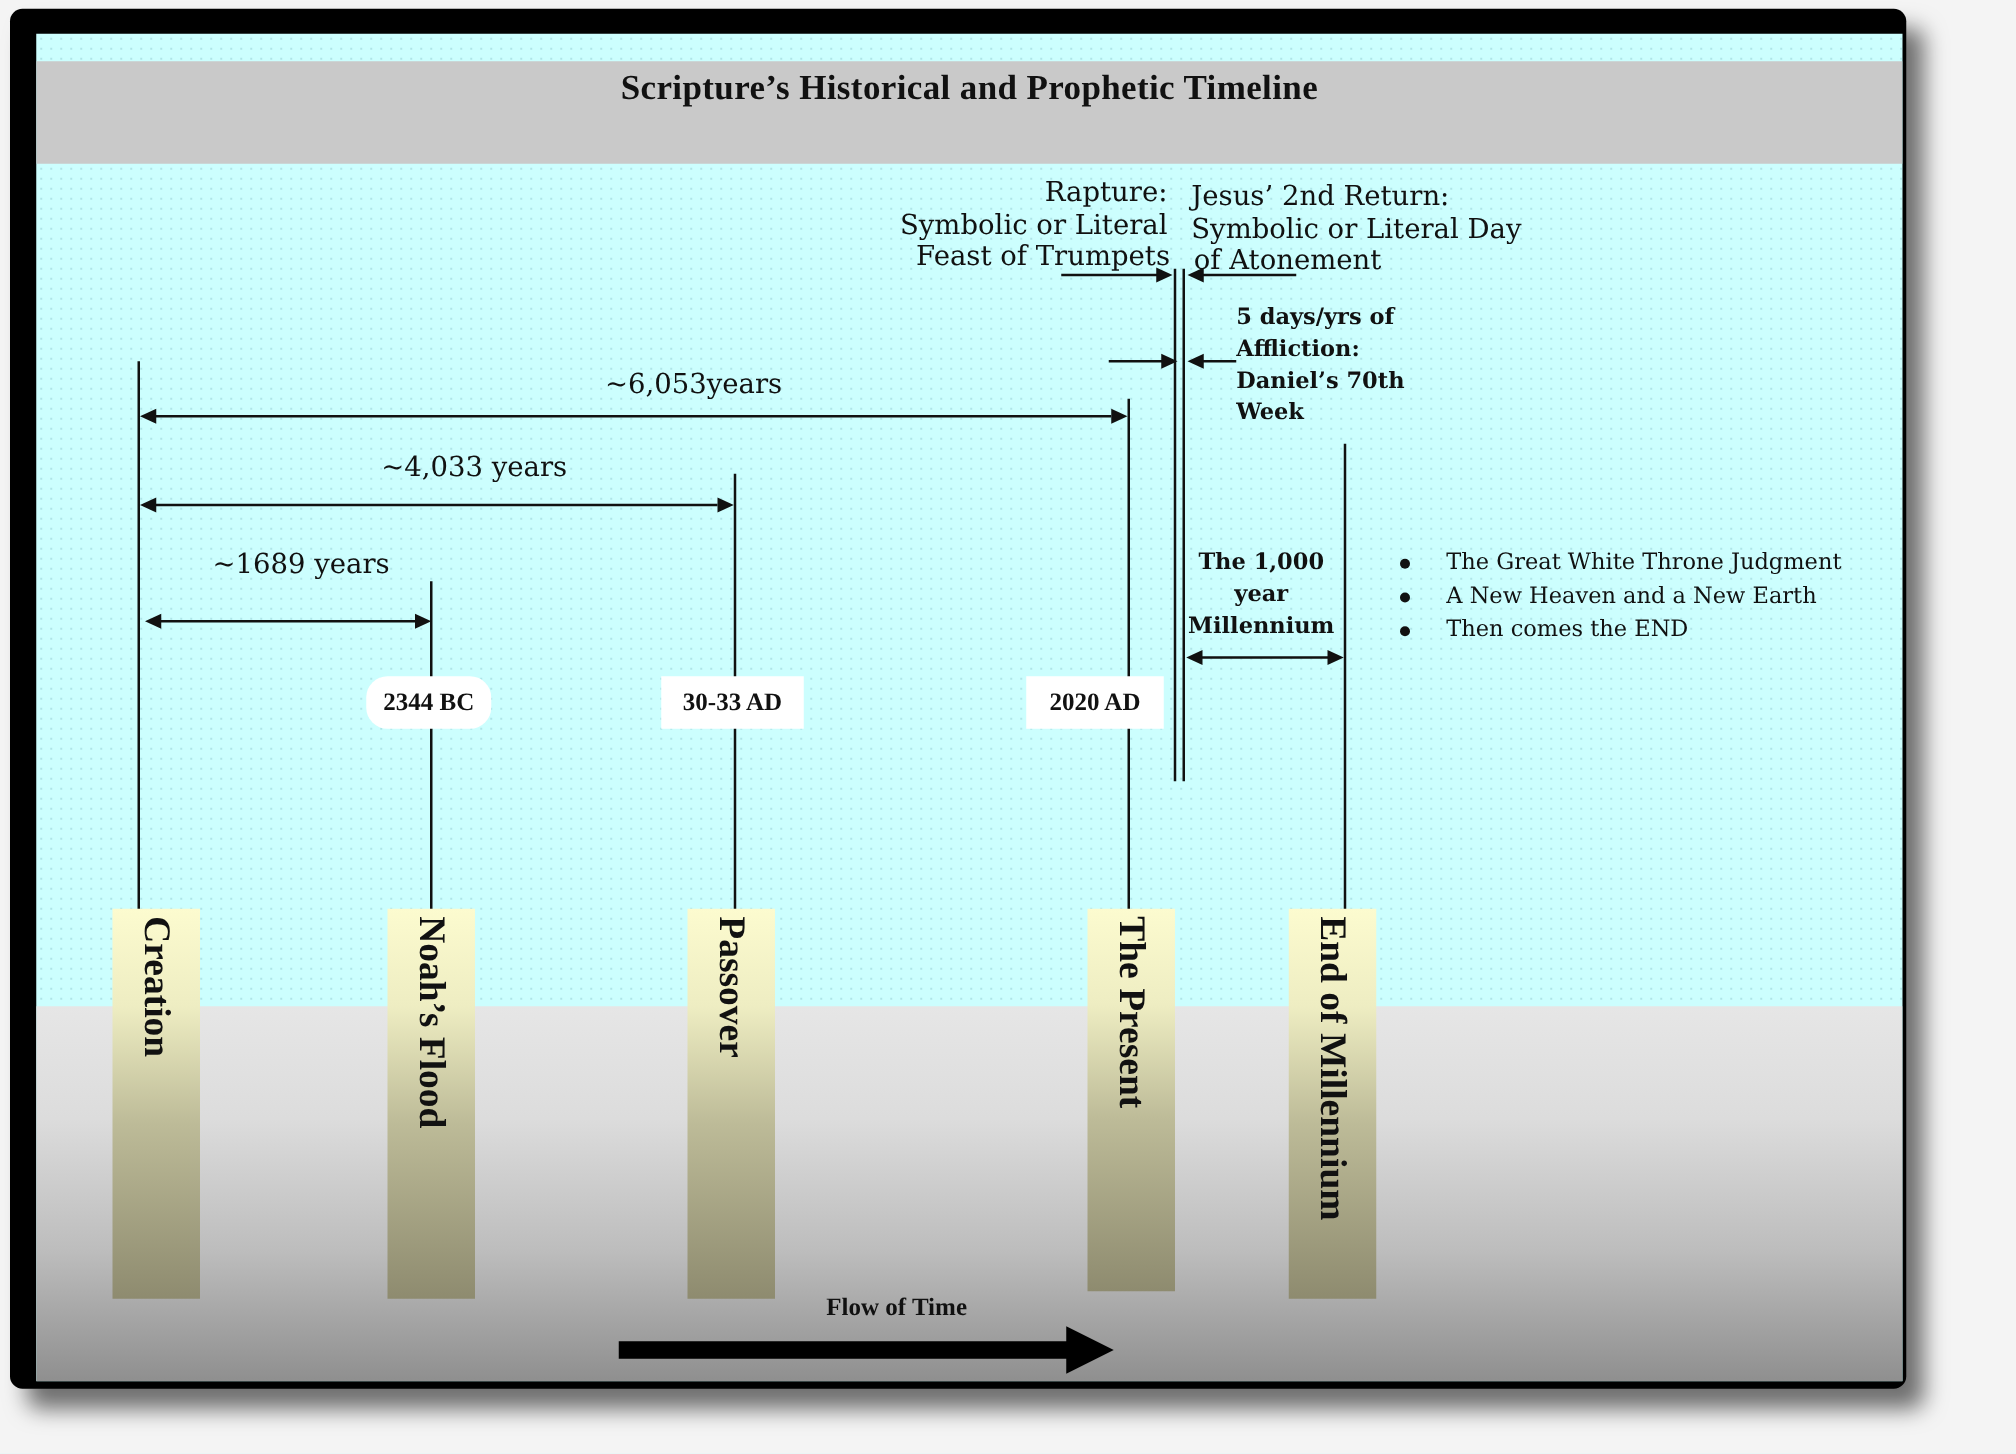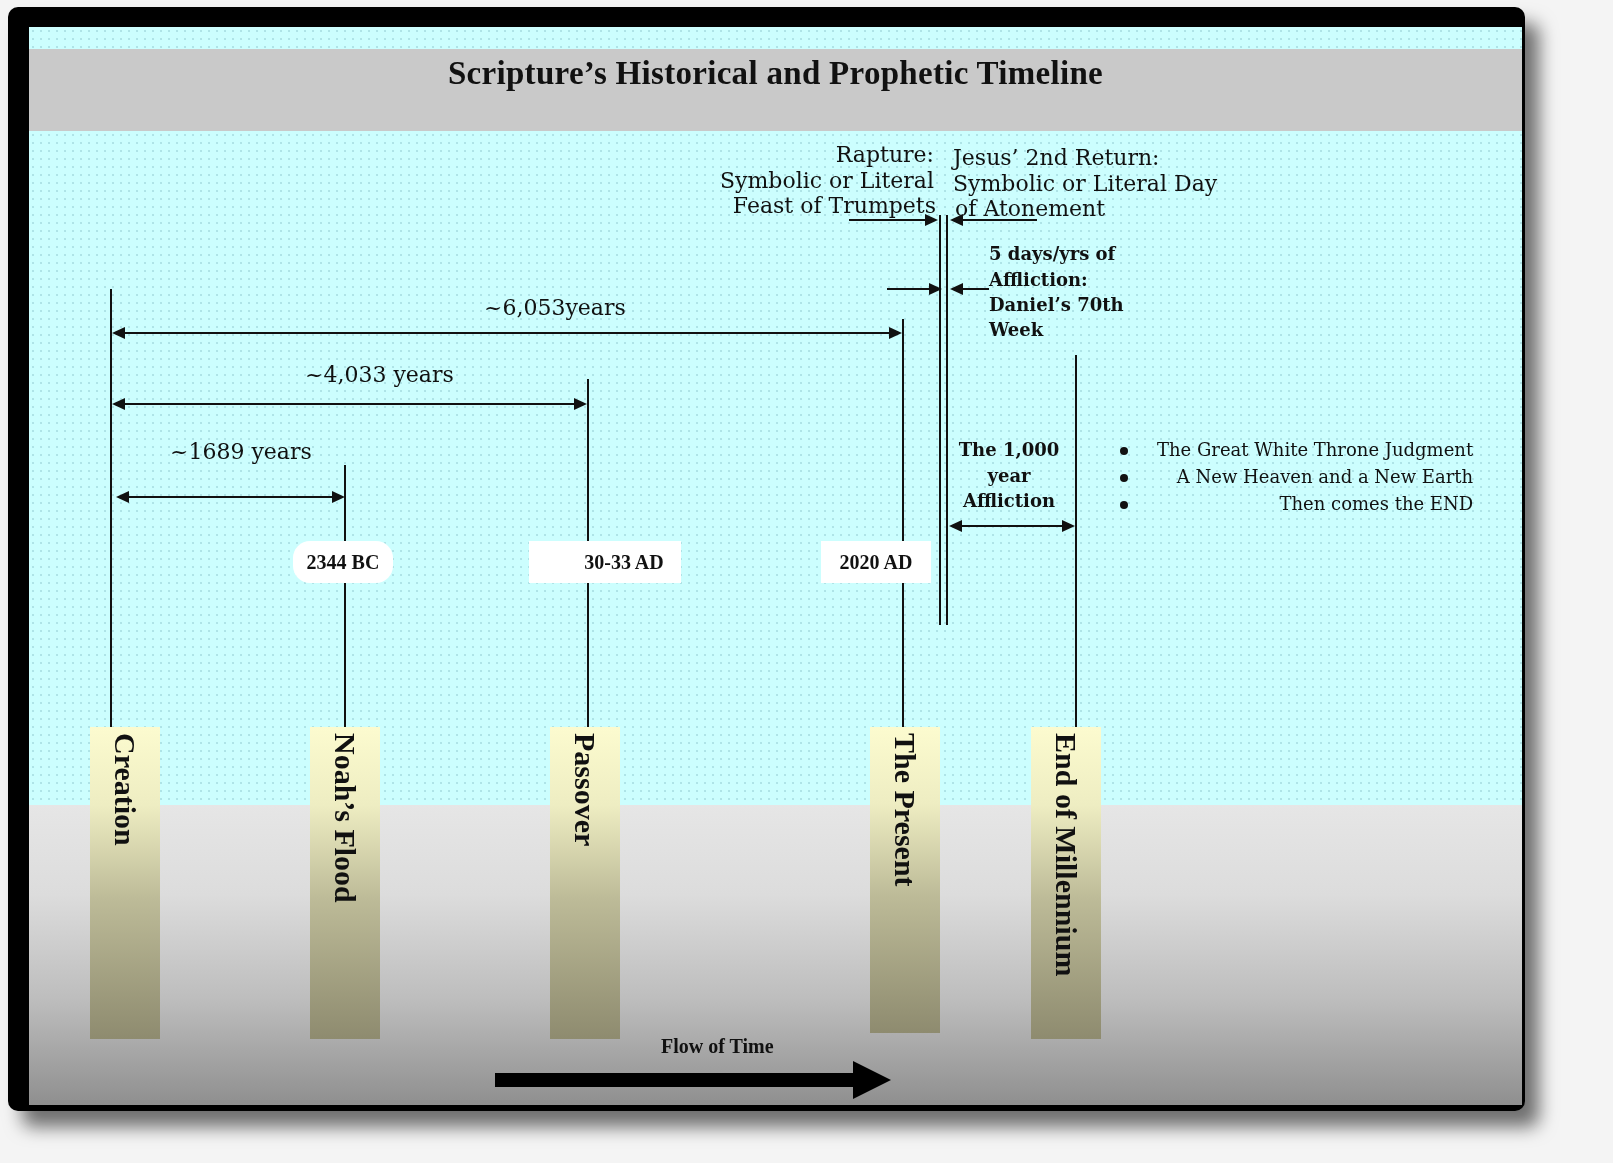--- a/index.html
+++ b/index.html
@@ -30,21 +30,21 @@
     .title-bar {
       position: absolute;
       left: 0; top: 22px; width: 100%; height: 82px;
       background: #c9c9c9;
     }
     .title {
       position: absolute; left: 0; top: 28px; width: 100%;
       text-align: center;
       font-family: "Liberation Serif", serif;
       font-weight: bold;
-      font-size: 33px;
+      font-size: 28px;
       color: #111;
       letter-spacing: 0.3px;
     }
     .bottom-gradient {
       position: absolute;
       left: 0; top: 778px; width: 100%; height: 300px;
       background: linear-gradient(to bottom, #e6e6e6 0%, #dcdcdc 30%, #bdbdbd 65%, #8f8f8f 100%);
     }
     .vline { position: absolute; width: 2px; background: #111; }
     .hline { position: absolute; height: 2px; background: #111; }
@@ -73,21 +73,21 @@
     .pillar-label {
       position: absolute; left: 0; top: 6px; width: 70px;
       writing-mode: vertical-rl;
       font-family: "Liberation Serif", serif; font-weight: bold; font-size: 30px;
       color: #111;
       line-height: 70px;
       text-align: left;
     }
     .bullets {
       position: absolute; left: 1088px; top: 412px;
-      list-style: none; margin: 0; padding: 0; text-align: right;
+      list-style: none; margin: 0; padding: 0;
     }
     .bullets li {
       position: relative; padding-left: 40px; height: 27px;
       font-family: "DejaVu Serif", serif; font-size: 18px; color: #111; white-space: nowrap;
     }
     .bullets li .dot {
       position: absolute; left: 3px; top: 8px; width: 8px; height: 8px; border-radius: 50%; background: #111;
     }
     .flow-shaft { position: absolute; left: 466px; top: 1046px; width: 360px; height: 14px; background: #000; }
     .flow-head {
@@ -146,33 +146,33 @@
     <div class="txt bold" style="left:960px; top:242px;">Affliction:</div>
     <div class="txt bold" style="left:960px; top:267px;">Daniel’s 70th</div>
     <div class="txt bold" style="left:960px; top:292px;">Week</div>
     <div class="hline" style="left:858px; top:261px; width:45px;"></div>
     <div class="ah-right" style="left:900px; top:256px;"></div>
     <div class="hline" style="left:932px; top:261px; width:28px;"></div>
     <div class="ah-left" style="left:921px; top:256px;"></div>
 
     <div class="txt bold" style="left:920px; top:412px; width:120px; text-align:center;">The 1,000</div>
     <div class="txt bold" style="left:920px; top:438px; width:120px; text-align:center;">year</div>
-    <div class="txt bold" style="left:920px; top:463px; width:120px; text-align:center;">Affliction</div>
+    <div class="txt bold" style="left:920px; top:463px; width:120px; text-align:center;">Millennium</div>
     <div class="hline" style="left:932px; top:498px; width:102px;"></div>
     <div class="ah-left" style="left:920px; top:493px;"></div>
     <div class="ah-right" style="left:1033px; top:493px;"></div>
 
     <ul class="bullets">
       <li><span class="dot"></span><span>The Great White Throne Judgment</span></li>
       <li><span class="dot"></span><span>A New Heaven and a New Earth</span></li>
       <li><span class="dot"></span><span>Then comes the END</span></li>
     </ul>
 
     <div class="datebox" style="left:264px; top:514px; width:100px;border-radius:17px;">2344 BC</div>
-    <div class="datebox" style="left:500px; top:514px; width:114px;padding-left:38px;">30-33 AD</div>
+    <div class="datebox" style="left:500px; top:514px; width:114px;">30-33 AD</div>
     <div class="datebox" style="left:792px; top:514px; width:110px;">2020 AD</div>
 
     <div class="pillar" style="left:61px; height:312px;">
       <div class="pillar-label">Creation</div>
     </div>
     <div class="pillar" style="left:281px; height:312px;">
       <div class="pillar-label">Noah’s Flood</div>
     </div>
     <div class="pillar" style="left:521px; height:312px;">
       <div class="pillar-label">Passover</div>

